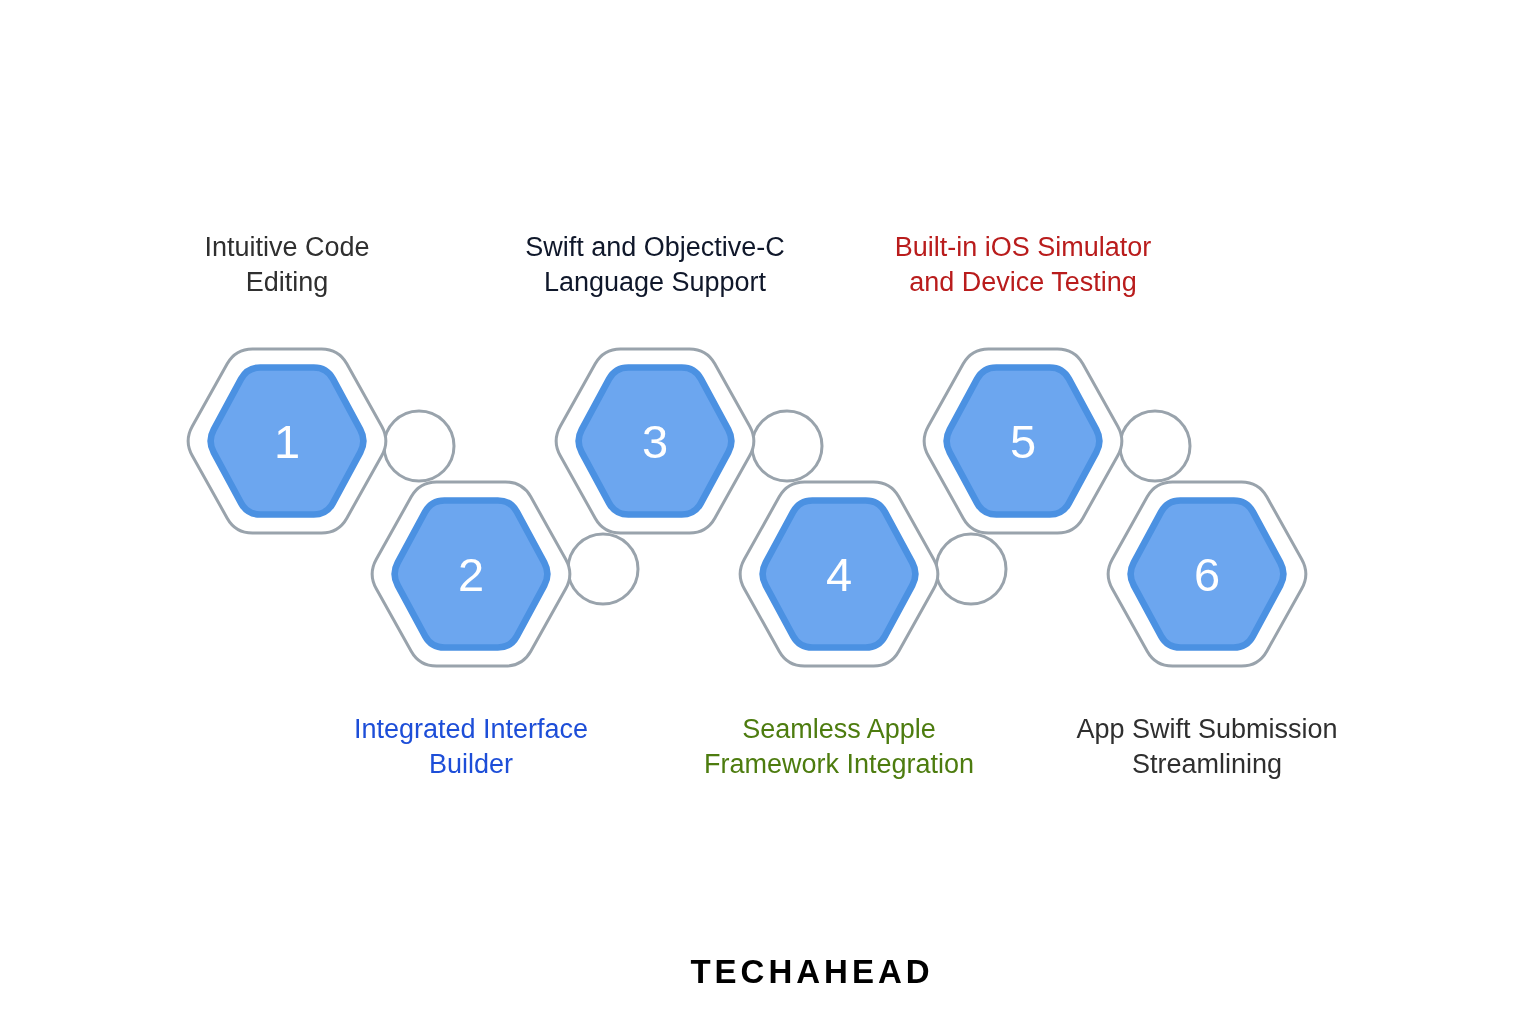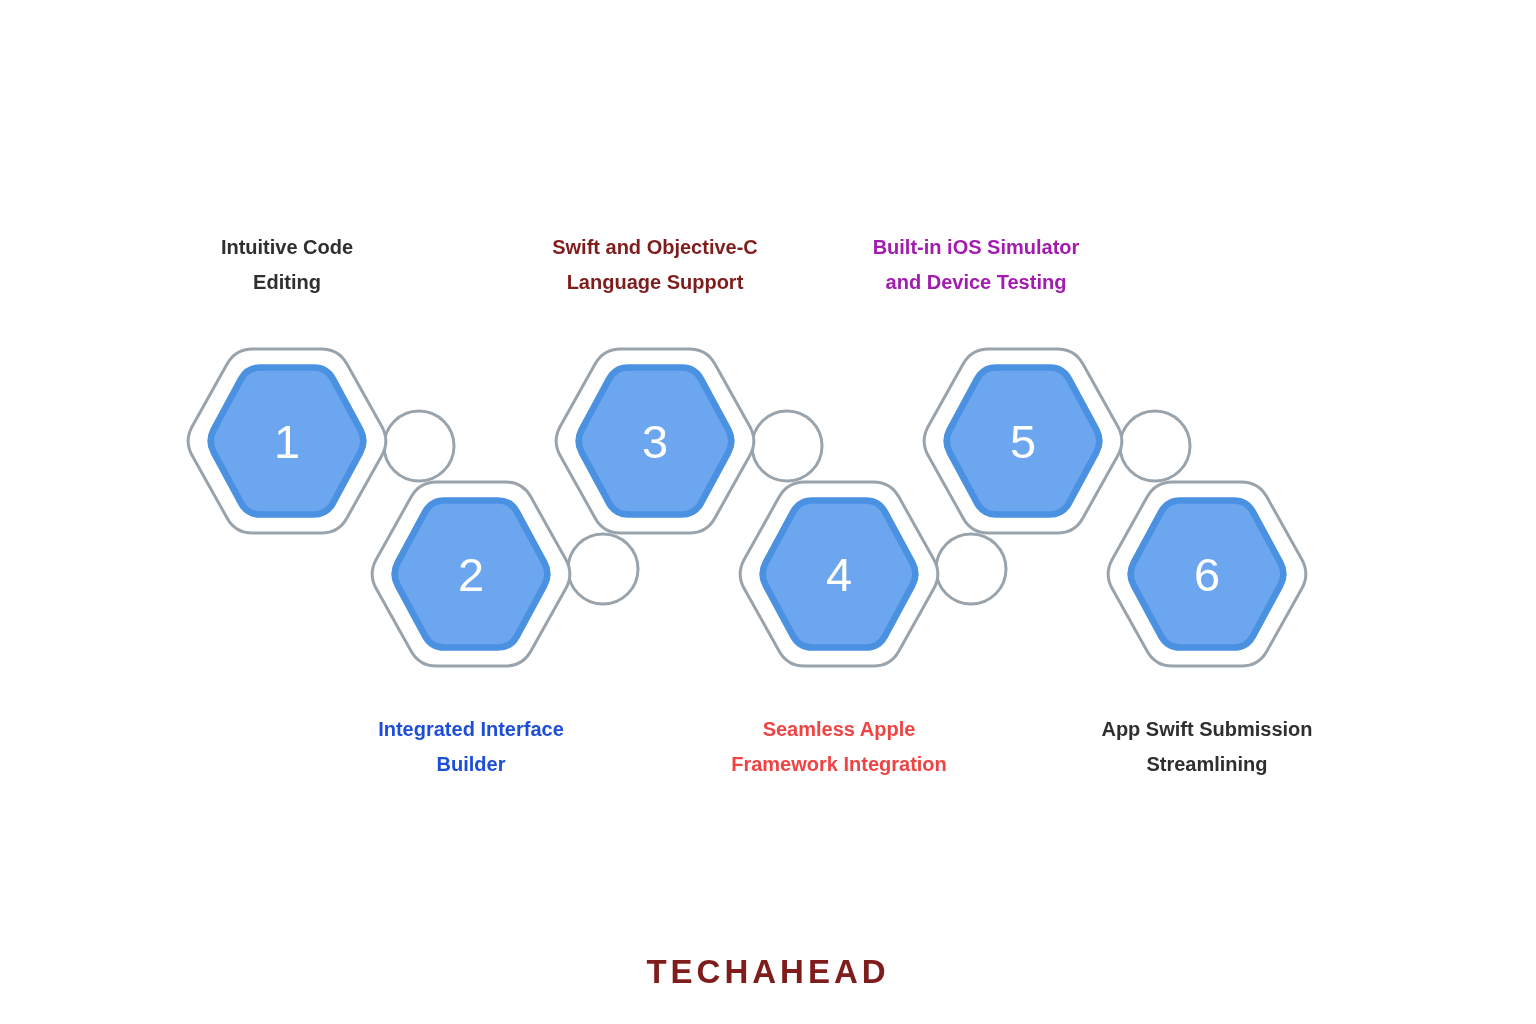--- a/index.html
+++ b/index.html
@@ -22,23 +22,23 @@
   #diagram-svg text.hex-number {
     font-family: "Liberation Sans", sans-serif;
     font-size: 47px;
     font-weight: 400;
   }
   .node-label {
     position: absolute;
     width: 400px;
     transform: translateX(-50%);
     text-align: center;
-    font-size: 20px;
+    font-size: 27px;
     line-height: 35px;
-    font-weight: 700;
+    font-weight: 400;
     white-space: pre-line;
   }
   .brand-logo {
     position: absolute;
     left: 768px;
     top: 953px;
     transform: translateX(-50%);
     font-size: 33px;
     font-weight: 800;
     letter-spacing: 4px;
@@ -84,23 +84,23 @@
         <path d="M1112.3 588.8 Q1104.0 574.0 1112.3 559.2 L1147.2 496.8 Q1155.5 482.0 1172.5 482.0 L1241.5 482.0 Q1258.5 482.0 1266.8 496.8 L1301.7 559.2 Q1310.0 574.0 1301.7 588.8 L1266.8 651.2 Q1258.5 666.0 1241.5 666.0 L1172.5 666.0 Q1155.5 666.0 1147.2 651.2 Z" fill="#FFFFFF" stroke="#99A3AC" stroke-width="3"></path>
         <path d="M1133.7 585.4 Q1127.5 574.0 1133.7 562.6 L1161.1 511.9 Q1167.3 500.5 1180.3 500.5 L1233.8 500.5 Q1246.8 500.5 1252.9 511.9 L1280.3 562.6 Q1286.5 574.0 1280.3 585.4 L1252.9 636.1 Q1246.8 647.5 1233.8 647.5 L1180.3 647.5 Q1167.3 647.5 1161.1 636.1 Z" fill="#6CA6EF" stroke="#4B91E2" stroke-width="6.6"></path>
         <text x="1207" y="574" dy="0.36em" text-anchor="middle" fill="#FFFFFF" class="hex-number">6</text>
       </g>
     </svg>
   <div id="labels">
       <div class="node-label" style="left: 287px; top: 230px; color: rgb(47, 47, 47);">Intuitive Code
 Editing</div>
       <div class="node-label" style="left: 471px; top: 712px; color: #1d4ed8;">Integrated Interface
 Builder</div>
-      <div class="node-label" style="left: 655px; top: 230px; color: #7f1d1d;">Swift and Objective-C
+      <div class="node-label" style="left: 655px; top: 230px; color: #0f172a;">Swift and Objective-C
 Language Support</div>
-      <div class="node-label" style="left: 839px; top: 712px; color: #ef4444;">Seamless Apple
+      <div class="node-label" style="left: 839px; top: 712px; color: #4d7c0f;">Seamless Apple
 Framework Integration</div>
-      <div class="node-label" style="left: 976px; top: 230px; color: #a21caf;">Built-in iOS Simulator
+      <div class="node-label" style="left: 1023px; top: 230px; color: #b91c1c;">Built-in iOS Simulator
 and Device Testing</div>
       <div class="node-label" style="left: 1207px; top: 712px; color: rgb(47, 47, 47);">App Swift Submission
 Streamlining</div>
     </div>
-  <div class="brand-logo" style="color: #7f1d1d;">TECHAHEAD</div>
+  <div class="brand-logo" style="color: #000000; margin-left: 44px;">TECHAHEAD</div>
 </div>
 
 </body></html>

